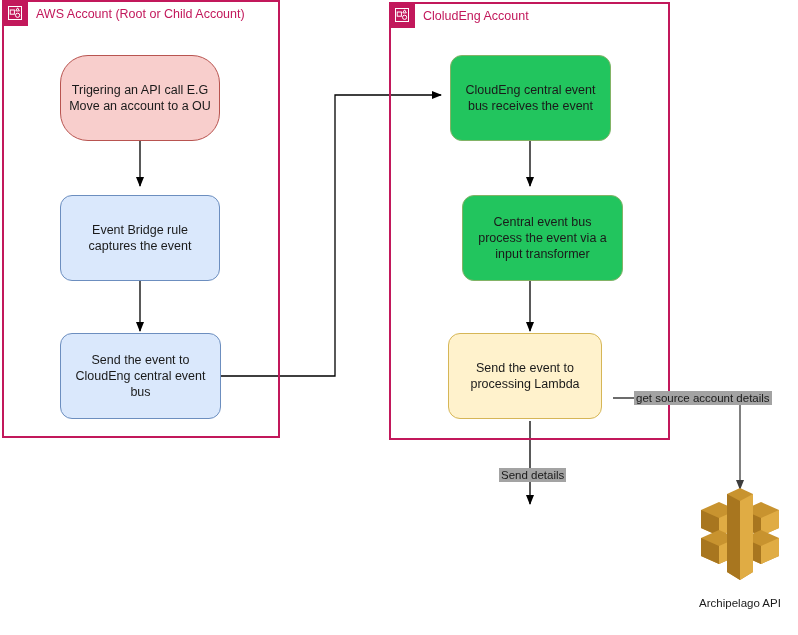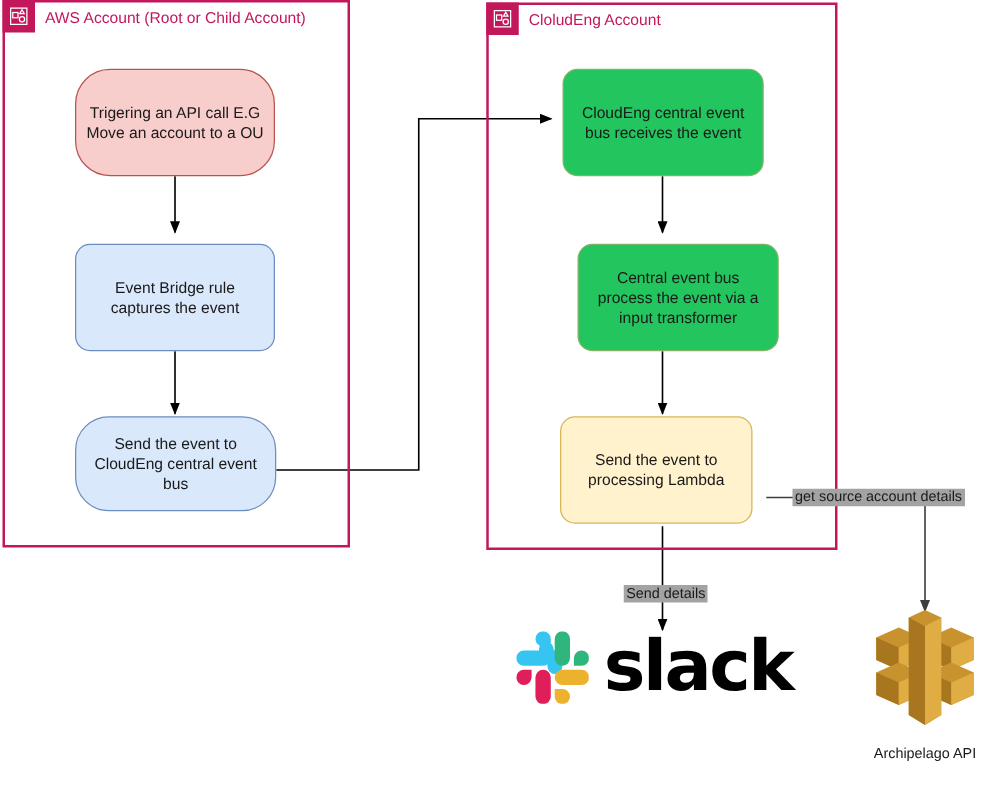--- a/index.html
+++ b/index.html
@@ -174,54 +174,32 @@
         <circle cx="10.6" cy="10.3" r="2.1" fill="none" stroke="#ffffff" stroke-width="1"></circle>
       </svg>
     </div>
     <div class="container-title">CloludEng Account</div>
   </div>
 
   <div class="node node-pink" style="left:60px; top:55px; width:160px; height:86px;border-radius:28px;">Trigering an API call E.G Move an account to a OU</div>
 
   <div class="node node-blue" style="left:60px; top:195px; width:160px; height:86px;">Event Bridge rule captures the event</div>
 
-  <div class="node node-blue" style="left:60px; top:333px; width:161px; height:76px;border-radius:27px;">Send the event to CloudEng central event bus</div>
+  <div class="node node-blue" style="left:60px; top:333px; width:161px; height:86px;">Send the event to CloudEng central event bus</div>
 
   <div class="node node-green" style="left:450px; top:55px; width:161px; height:86px;">CloudEng central event bus receives the event</div>
 
   <div class="node node-green" style="left:462px; top:195px; width:161px; height:86px;">Central event bus process the event via a input transformer</div>
 
   <div class="node node-yellow" style="left:448px; top:333px; width:154px; height:86px;">Send the event to processing Lambda</div>
 
   <div class="edge-label" style="left:634px; top:391px;">get source account details</div>
 
   <div class="edge-label" style="left:499px; top:468px;">Send details</div>
 
-  <div class="service" style="left:413px; top:503px; width:180px; height:62px;
-              display:flex; align-items:center; gap:12px;">
-    <span style="flex:0 0 auto; line-height:0;">
-      <svg width="58" height="58" viewBox="0 0 122 122" xmlns="http://www.w3.org/2000/svg">
-
-        <path d="M40,12.5 a12.5,12.5 0 1,1 25,0 v12.5 h-12.5 a12.5,12.5 0 0,1 -12.5,-12.5 z" fill="#36c5f0" transform="translate(-2,18)"></path>
-        <path d="M40,37.5 h-27.5 a12.5,12.5 0 1,0 0,25 h27.5 z" fill="#36c5f0" transform="translate(25,-18) rotate(-90 40 50)"></path>
-
-        <g transform="translate(0,0)">
-          <path d="M25.8,77.6 a12.9,12.9 0 1,1 -12.9,-12.9 h12.9 z" fill="#e01e5a"></path>
-          <path d="M32.3,77.6 a12.9,12.9 0 1,1 25.8,0 v32.3 a12.9,12.9 0 1,1 -25.8,0 z" fill="#e01e5a"></path>
-          <path d="M45.2,25.8 a12.9,12.9 0 1,1 12.9,-12.9 v12.9 z" fill="#36c5f0"></path>
-          <path d="M45.2,32.3 a12.9,12.9 0 1,1 0,25.8 h-32.3 a12.9,12.9 0 1,1 0,-25.8 z" fill="#36c5f0"></path>
-          <path d="M97,45.2 a12.9,12.9 0 1,1 12.9,12.9 h-12.9 z" fill="#2eb67d"></path>
-          <path d="M90.5,45.2 a12.9,12.9 0 1,1 -25.8,0 v-32.3 a12.9,12.9 0 1,1 25.8,0 z" fill="#2eb67d"></path>
-          <path d="M77.6,97 a12.9,12.9 0 1,1 -12.9,12.9 v-12.9 z" fill="#ecb22e"></path>
-          <path d="M77.6,90.5 a12.9,12.9 0 1,1 0,-25.8 h32.3 a12.9,12.9 0 1,1 0,25.8 z" fill="#ecb22e"></path>
-        </g>
-      </svg>
-    </span>
-    <span class="slack-wordmark">slack</span>
-  </div>
 
   <div class="service" style="left:697px; top:488px; width:86px; height:96px;">
     <span style="line-height:0;">
       <svg width="86" height="96" viewBox="0 0 86 96" xmlns="http://www.w3.org/2000/svg">
 
         <polygon points="4,22 22,14 40,22 40,40 22,48 4,40" fill="#c8932f"></polygon>
         <polygon points="4,22 22,30 22,48 4,40" fill="#a8761f"></polygon>
         <polygon points="22,30 40,22 40,40 22,48" fill="#e0ac44"></polygon>
         <polygon points="4,50 22,42 40,50 40,68 22,76 4,68" fill="#c8932f"></polygon>
         <polygon points="4,50 22,58 22,76 4,68" fill="#a8761f"></polygon>

